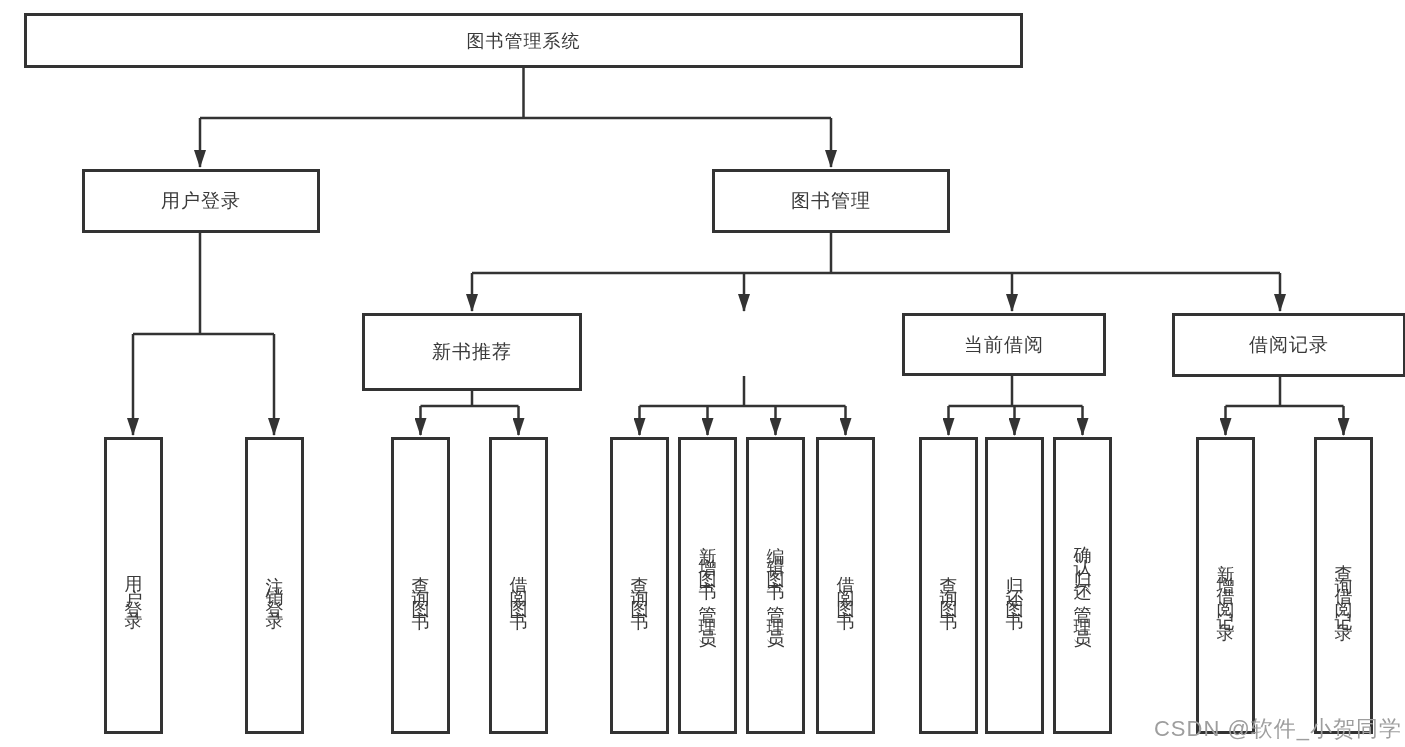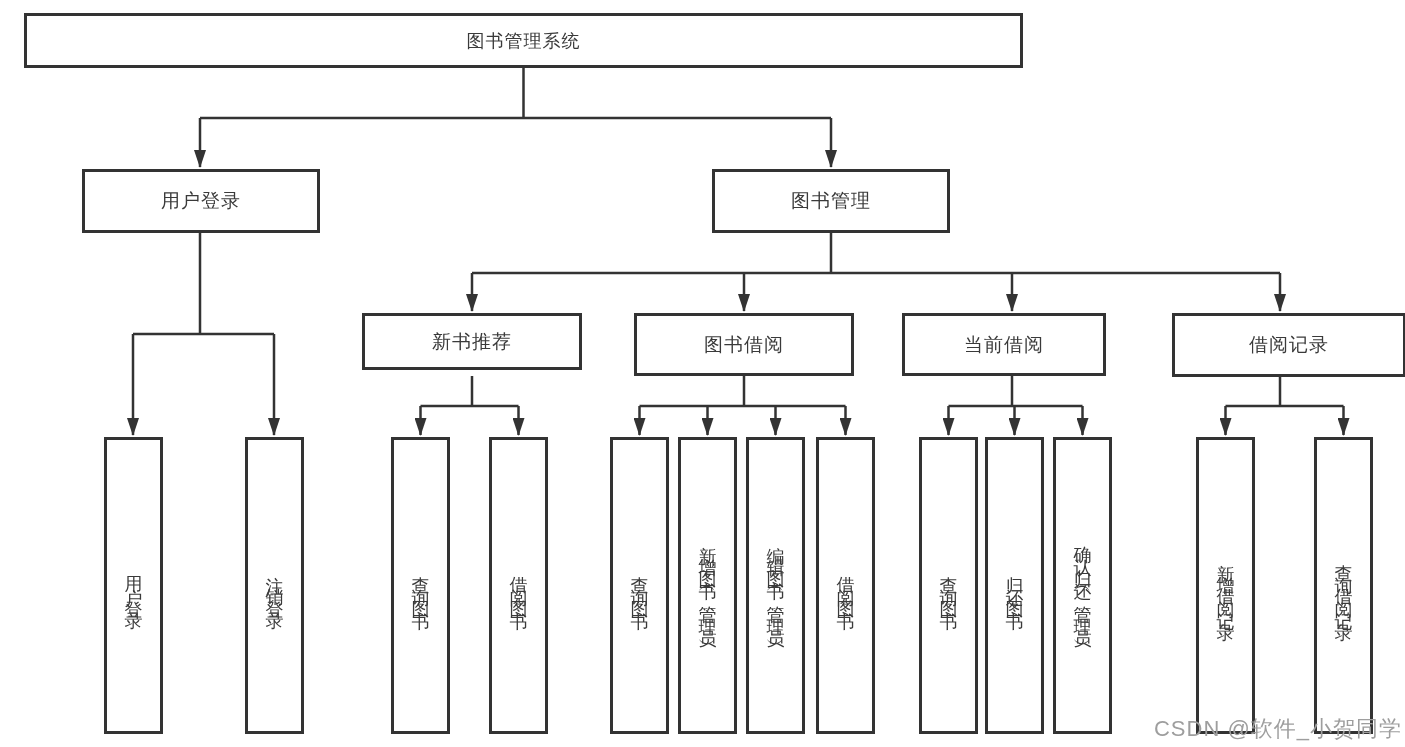--- a/index.html
+++ b/index.html
@@ -36,21 +36,21 @@
     writing-mode:vertical-rl;
     text-orientation:mixed;
     letter-spacing:12px;
     line-height:1;
     white-space:nowrap;
   }
   
   .n-root{left:24px;top:13px;width:999px;height:55px;}
   .n-userlogin-g{left:82px;top:169px;width:238px;height:64px;}
   .n-bookmgmt-g{left:712px;top:169px;width:238px;height:64px;}
-  .n-newbook{left:362px;top:313px;width:220px;height:57px;}
+  .n-newbook{left:362px;top:313px;width:220px;height:78px;}
   .n-bookborrow{left:634px;top:313px;width:220px;height:63px;}
   .n-currentborrow{left:902px;top:313px;width:204px;height:63px;}
   .n-borrowrecord{left:1172px;top:313px;width:234px;height:64px;}
   .leaf{top:437px;width:59px;height:297px;}
   .n-l-userlogin{left:104px;}
   .n-l-logout{left:245px;}
   .n-l-nbr-query{left:391px;}
   .n-l-nbr-borrow{left:489px;}
   .n-l-bb-query{left:610px;}
   .n-l-bb-add{left:678px;}
@@ -120,23 +120,20 @@
   <div class="node h n-userlogin-g">
     <span>用户登录</span>
   </div>
   <div class="node h n-bookmgmt-g">
     <span>图书管理</span>
   </div>
 
   <div class="node h n-newbook">
     <span>新书推荐</span>
   </div>
-  <div class="node h n-bookborrow">
-    <span>图书借阅</span>
-  </div>
   <div class="node h n-currentborrow">
     <span>当前借阅</span>
   </div>
   <div class="node h n-borrowrecord">
     <span>借阅记录</span>
   </div>
 
   <div class="node v leaf n-l-userlogin">
     <span class="vtxt">用户登录</span>
   </div>

